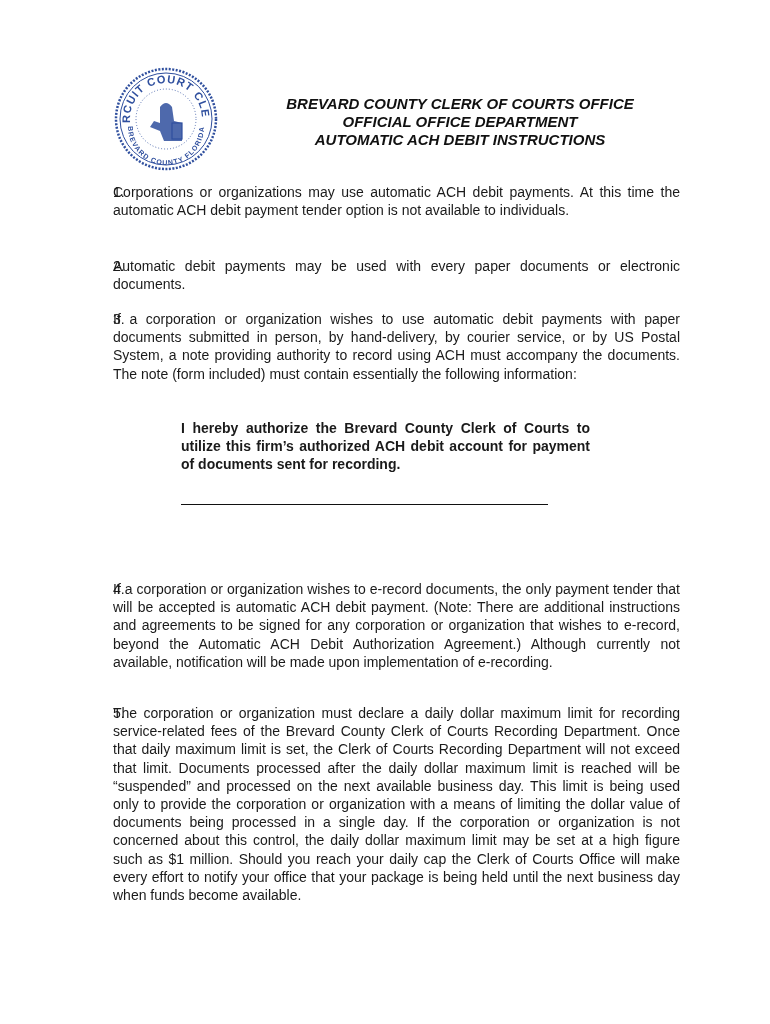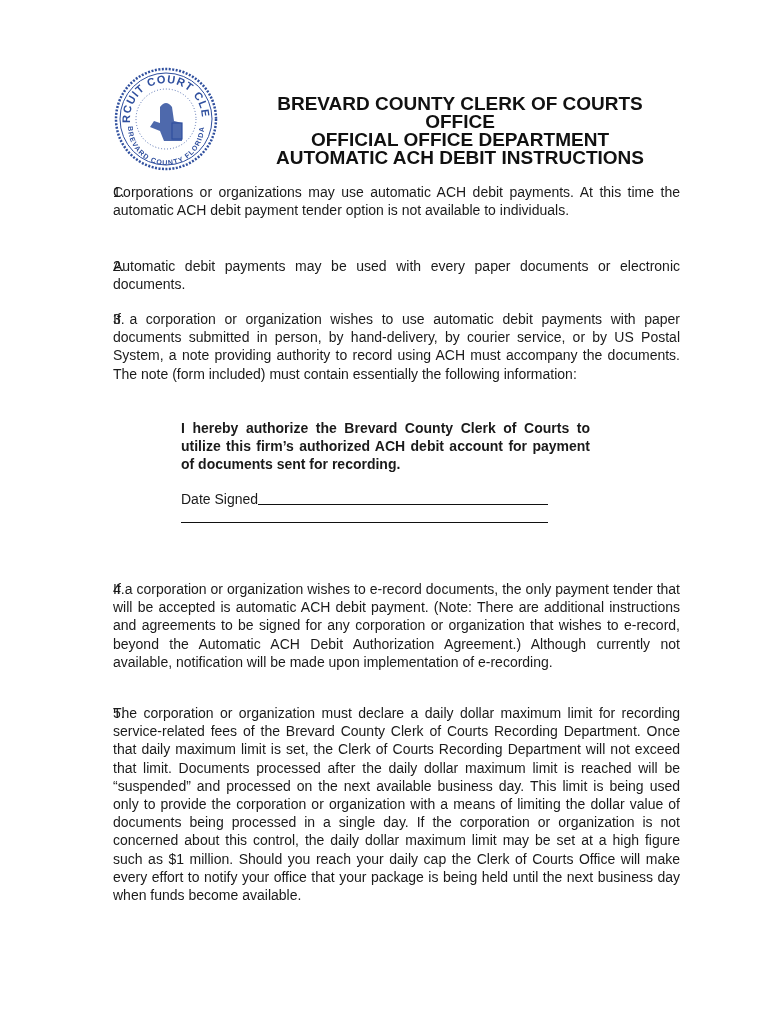--- a/index.html
+++ b/index.html
@@ -1,20 +1,20 @@
 <!DOCTYPE html>
 <html><head>
 <meta charset="utf-8">
 <style>
   html, body { margin:0; padding:0; background:#ffffff; }
   body { width:770px; height:1024px; position:relative; overflow:hidden;
          font-family:"Liberation Sans", sans-serif; color:#1a1a1a; }
   .seal { position:absolute; left:114px; top:67px; width:104px; height:104px; }
   .header { position:absolute; left:270px; top:95px; width:380px; text-align:center;
-            font-weight:bold; font-size:19px; line-height:18px; color:#111; }
+            font-weight:bold; font-size:15px; line-height:18px; color:#111;font-style:italic; }
   .item { position:absolute; left:113px; width:567px; font-size:14px; line-height:18.2px; }
   .item .num { position:absolute; left:0; top:0; }
   .item .txt { text-align:justify; text-align-last:left; }
   .quote { position:absolute; left:181px; width:409px; font-size:14px; line-height:18.2px;
            text-align:justify; text-align-last:left; }
   .fields { position:absolute; left:181px; top:490px; font-size:14px; line-height:18.2px; }
   .field-row { display:flex; align-items:flex-end; width:367px; }
   .field-row .line { flex:1; border-bottom:1.2px solid #111; height:14px; margin-bottom:3px; }
 </style>
 </head>
@@ -59,24 +59,20 @@
 
 <div class="item" style="top:310px;">
   <span class="num">3.</span>
   <div class="txt">If a corporation or organization wishes to use automatic debit payments with paper documents submitted in  person, by hand-delivery, by courier service, or by US Postal System, a note providing authority to record using ACH must accompany the documents. The note  (form included) must contain essentially the following information:</div>
 </div>
 
 <div class="quote" style="top:419px;font-weight:bold;">I hereby authorize the Brevard County Clerk of Courts to utilize this firm’s authorized ACH debit account for payment of documents sent for recording.</div>
 
 <div class="fields">
   <div class="field-row">
-    <span>Date Signed</span>
-    <span class="line"></span>
-  </div>
-  <div class="field-row">
     <span class="line"></span>
   </div>
 </div>
 
 <div class="item" style="top:580px;">
   <span class="num">4.</span>
   <div class="txt">If a corporation or organization wishes to e-record documents, the only payment tender that will be accepted is automatic ACH debit payment. (Note: There are additional instructions and agreements to be signed for any corporation or organization that wishes to e-record, beyond the Automatic ACH Debit Authorization Agreement.) Although currently not available, notification will be made upon implementation of e-recording.</div>
 </div>
 
 <div class="item" style="top:704px;">

